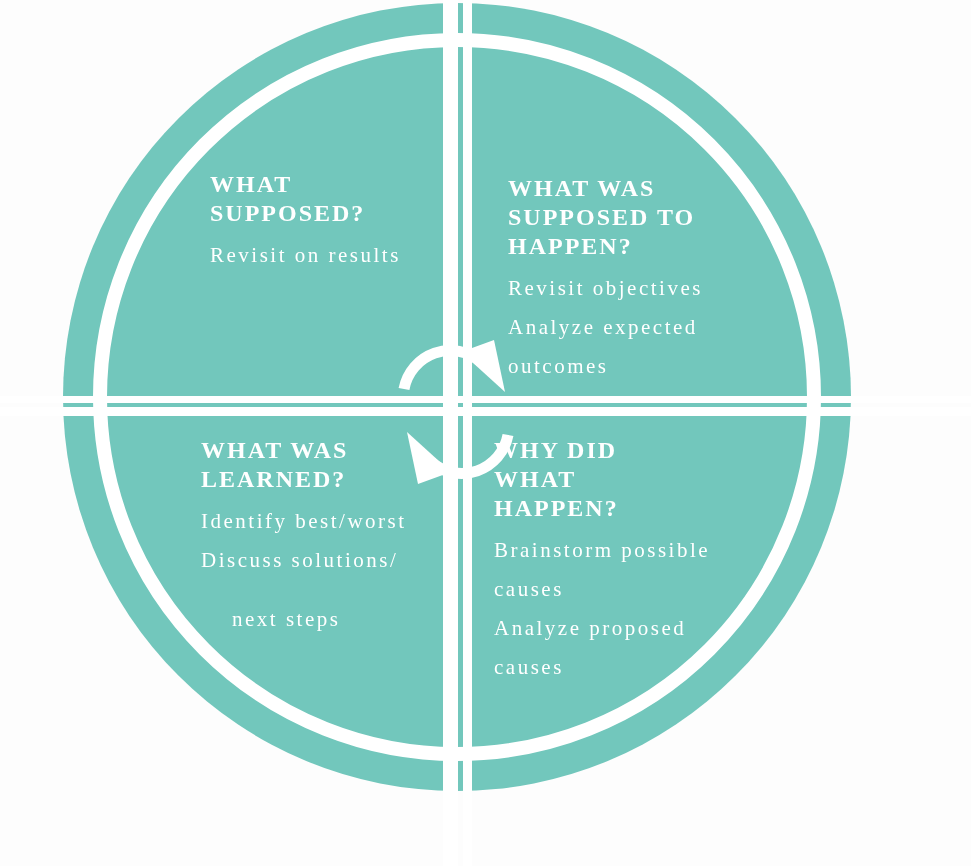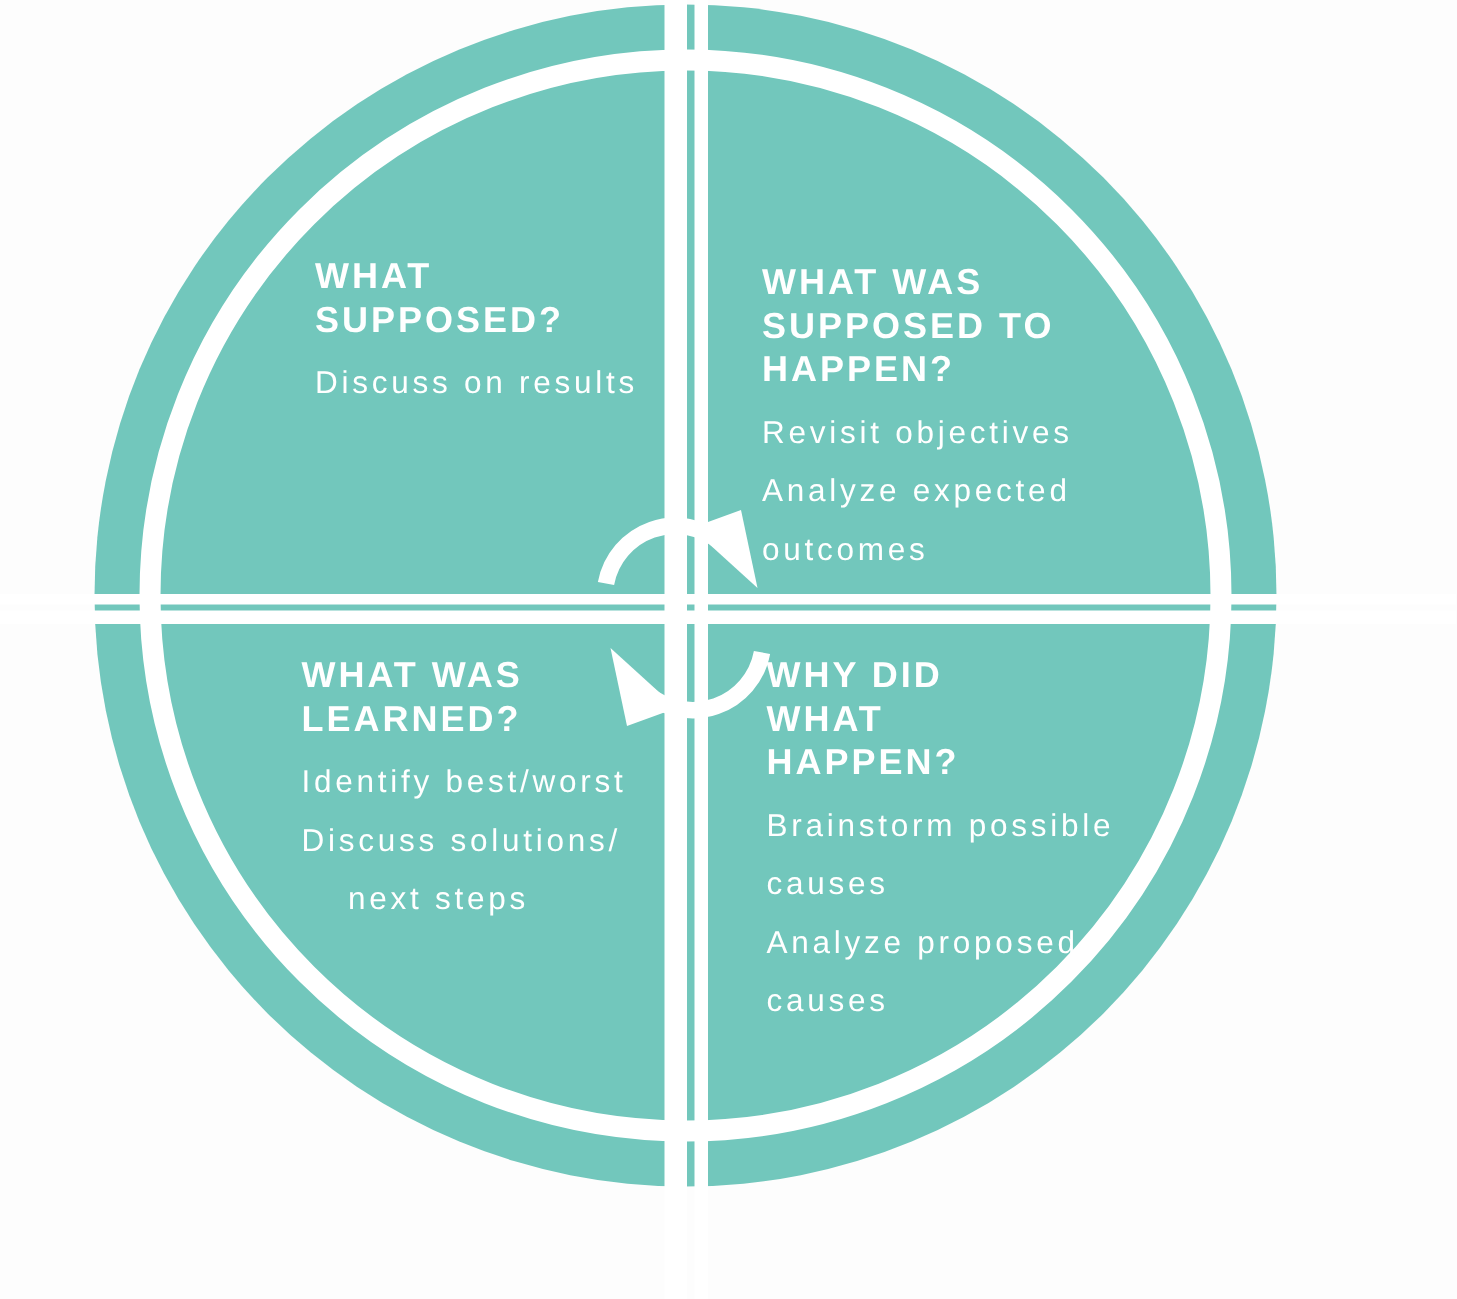--- a/index.html
+++ b/index.html
@@ -2,21 +2,21 @@
 <html><head>
 <meta charset="utf-8">
 <style>
   html, body { margin: 0; padding: 0; background: #fdfdfd; }
   .stage {
     position: relative;
     width: 971px;
     height: 866px;
     overflow: hidden;
     background: #fdfdfd;
-    font-family: Liberation Sans, sans-serif;
+    font-family: Liberation Serif, serif;
   }
   .bg-svg { position: absolute; left: 0; top: 0; }
   .teal-fill { fill: #72c7bc; }
   .white-fill { fill: #ffffff; }
   .ring { fill: none; stroke: #ffffff; stroke-width: 14; }
   .arrow-arc { fill: none; stroke: #ffffff; stroke-width: 11; }
 
   .quad {
     position: absolute;
     color: #ffffff;
@@ -30,26 +30,26 @@
   }
   .quad h2 span { display: block; }
   .quad p {
     margin: 8px 0 0 0;
     font-size: 21px;
     font-weight: 300;
     letter-spacing: 2.5px;
     line-height: 39px;
   }
   .quad p span { display: block; }
-  .quad p span.indent { padding-left: 31px; }
+  .quad p span.indent { padding-left: 31px; margin-top: 20px; }
 
   .q-tl { left: 210px; top: 170px; }
   .q-tr { left: 508px; top: 174px; }
   .q-bl { left: 201px; top: 436px; }
-  .q-br { left: 511px; top: 436px; }
+  .q-br { left: 494px; top: 436px; }
 </style>
 </head>
 <body>
 
 <div class="stage">
 
   <svg class="bg-svg" width="971" height="866" viewBox="0 0 971 866">
 
     <circle class="teal-fill" cx="457" cy="397" r="394"></circle>
 
@@ -67,21 +67,21 @@
       <polygon class="white-fill" points="451,472 418,484 407,432"></polygon>
     </g>
   </svg>
 
   <div class="quad q-tl">
     <h2>
       <span>WHAT</span>
       <span>SUPPOSED?</span>
     </h2>
     <p>
-      <span>Discuss on results</span>
+      <span>Revisit on results</span>
     </p>
   </div>
 
   <div class="quad q-tr">
     <h2>
       <span>WHAT WAS</span>
       <span>SUPPOSED TO</span>
       <span>HAPPEN?</span>
     </h2>
     <p>

